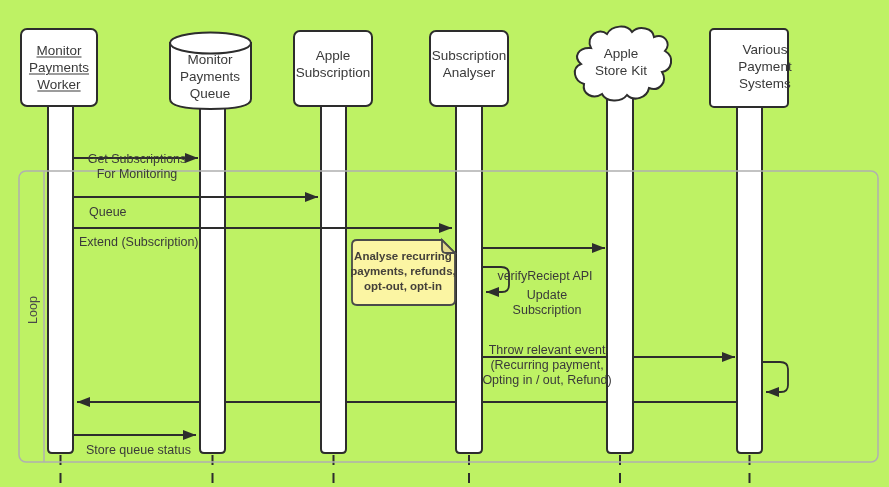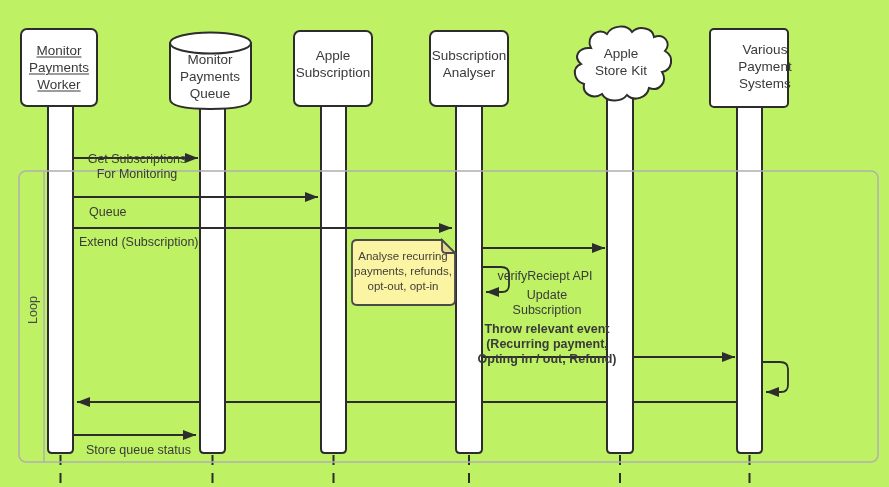--- a/index.html
+++ b/index.html
@@ -6,21 +6,21 @@
   .stage {
     position:relative; width:889px; height:487px; background:#bef264;
     font-family:"Liberation Sans", sans-serif; overflow:hidden;
   }
   .stage svg { position:absolute; left:0; top:0; }
   .lbl { position:absolute; color:#3a3a3a; white-space:pre; }
   .participant { font-size:13.5px; line-height:17px; }
   .msg { font-size:12.5px; line-height:15px;margin-top:24px; }
   .center { transform:translate(-50%,-50%); text-align:center; }
   .underline { text-decoration:underline; text-underline-offset:2px; }
-  .note-text { font-size:11.5px; line-height:15px; color:#44403a; }
+  .note-text { font-size:11.5px; line-height:15px; color:#44403a;font-weight:bold; }
   .loop-lbl { font-size:12.5px; transform:translate(-50%,-50%) rotate(-90deg); color:#4a4a4a; }
 </style>
 </head>
 <body>
 
 <div class="stage">
 
   <svg width="889" height="487" viewBox="0 0 889 487">
     <defs>
       <marker id="ah" markerWidth="14" markerHeight="11" refX="13" refY="5" orient="auto" markerUnits="userSpaceOnUse">
@@ -109,21 +109,21 @@
 Payment
 Systems</div>
 
   <div class="lbl msg center" style="left:137px; top:143px;">Get Subscriptions
 For Monitoring</div>
   <div class="lbl msg" style="left:89px; top:181px;">Queue</div>
   <div class="lbl msg" style="left:79px; top:211px;">Extend (Subscription)</div>
   <div class="lbl msg center" style="left:545px; top:252px;">verifyReciept API</div>
   <div class="lbl msg center" style="left:547px; top:279px;">Update
 Subscription</div>
-  <div class="lbl msg center" style="left:547px; top:320px;font-weight:bold;">Throw relevant event
+  <div class="lbl msg center" style="left:547px; top:341px;">Throw relevant event
 (Recurring payment,
 Opting in / out, Refund)</div>
   <div class="lbl msg" style="left:86px; top:419px;">Store queue status</div>
 
   <div class="lbl note-text center" style="left:403px; top:271px;">Analyse recurring
 payments, refunds,
 opt-out, opt-in</div>
 
   <div class="lbl loop-lbl" style="left:33px; top:310px;">Loop</div>
 

